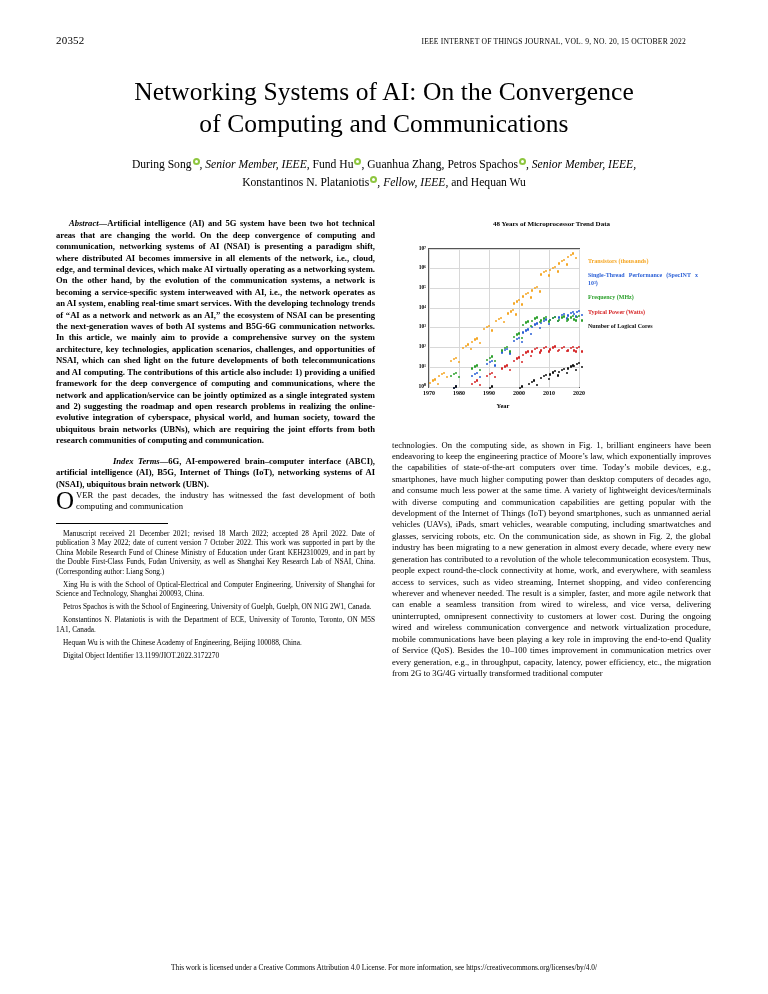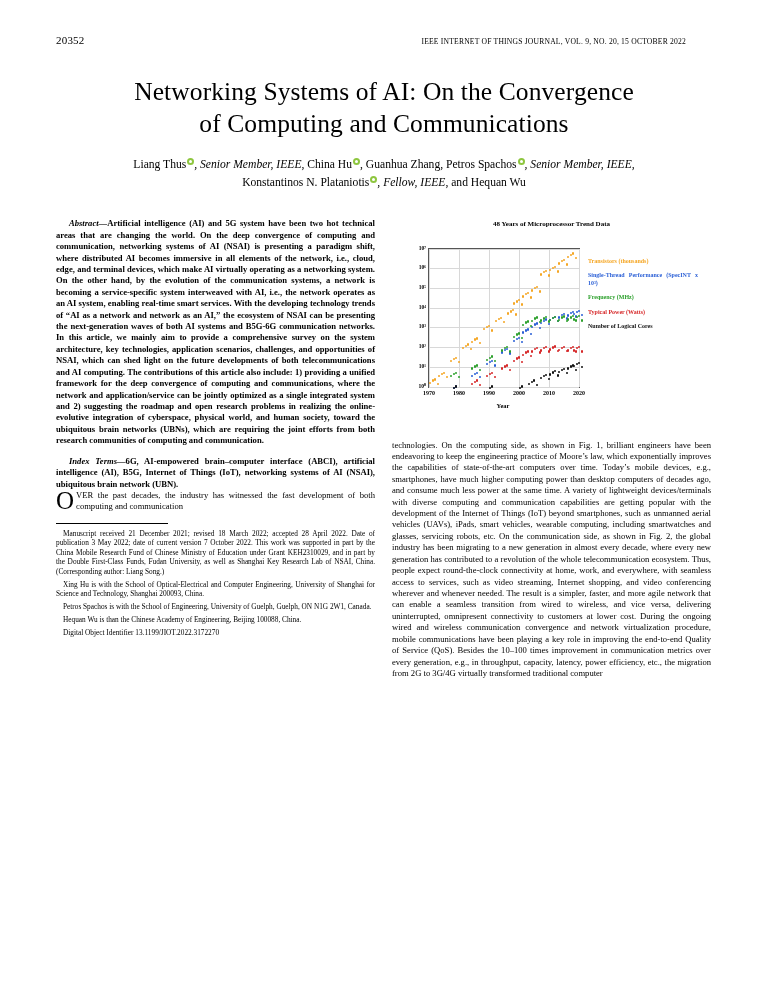--- a/index.html
+++ b/index.html
@@ -85,21 +85,21 @@
     font-weight: bold;
     text-align: justify;
     text-indent: 13px;
   }
   .abstract .lead { font-style: italic; font-weight: bold; }
   .indexterms {
     font-weight: bold;
     text-indent: 13px;
     margin-top: 9px !important;
   }
-  .indexterms .lead { font-style: italic; font-weight: bold; }
+  .indexterms .lead { font-style: italic; font-weight: bold; margin-left: 44px; }
   .sec-head {
     text-align: center;
     font-size: 9px;
     font-variant: small-caps;
     margin: 13px 0 5px 0;
     letter-spacing: 0.3px;
   }
   .body-p {
     text-indent: 13px;
   }
@@ -220,42 +220,43 @@
     <span class="folio">20352</span>
     <span class="journal">IEEE INTERNET OF THINGS JOURNAL, VOL. 9, NO. 20, 15 OCTOBER 2022</span>
   </div>
 
   <h1 class="title">
     <span>Networking Systems of AI: On the Convergence</span><br>
     <span>of Computing and Communications</span>
   </h1>
 
   <div class="authors">
-    <span>Liang Thus</span><span class="orcid"></span><span class="it">, Senior Member, IEEE</span><span>, China Hu</span><span class="orcid"></span><span>, Guanhua Zhang, Petros Spachos</span><span class="orcid"></span><span class="it">, Senior Member, IEEE,</span><br>
+    <span>During Song</span><span class="orcid"></span><span class="it">, Senior Member, IEEE</span><span>, Fund Hu</span><span class="orcid"></span><span>, Guanhua Zhang, Petros Spachos</span><span class="orcid"></span><span class="it">, Senior Member, IEEE,</span><br>
     <span>Konstantinos N. Plataniotis</span><span class="orcid"></span><span class="it">, Fellow, IEEE</span><span>, and Hequan Wu</span>
   </div>
 
   <div class="columns">
 
     <div class="col">
 
       <p class="abstract"><span class="lead">Abstract</span><span>—Artificial intelligence (AI) and 5G system have been two hot technical areas that are changing the world. On the deep convergence of computing and communication, networking systems of AI (NSAI) is presenting a paradigm shift, where distributed AI becomes immersive in all elements of the network, i.e., cloud, edge, and terminal devices, which make AI virtually operating as a networking system. On the other hand, by the evolution of the communication systems, a network is becoming a service-specific system interweaved with AI, i.e., the network operates as an AI system, enabling real-time smart services. With the developing technology trends of “AI as a network and network as an AI,” the ecosystem of NSAI can be presenting the next-generation waves of both AI systems and B5G-6G communication networks. In this article, we mainly aim to provide a comprehensive survey on the system architecture, key technologies, application scenarios, challenges, and opportunities of NSAI, which can shed light on the future developments of both telecommunications and AI computing. The contributions of this article also include: 1) providing a unified framework for the deep convergence of computing and communications, where the network and application/service can be jointly optimized as a single integrated system and 2) suggesting the roadmap and open research problems in realizing the online-evolutive integration of cyberspace, physical world, and human society, toward the ubiquitous brain networks (UBNs), which are requiring the joint efforts from both research communities of computing and communication.</span></p>
 
       <p class="indexterms"><span class="lead">Index Terms</span><span>—6G, AI-empowered brain–computer interface (ABCI), artificial intelligence (AI), B5G, Internet of Things (IoT), networking systems of AI (NSAI), ubiquitous brain network (UBN).</span></p>
 
 
       <p class="body-p dropcap-p"><span class="dropcap">O</span><span>VER the past decades, the industry has witnessed the fast development of both computing and communication</span></p>
 
       <div class="rule"></div>
 
       <div class="footnotes">
         <p>Manuscript received 21 December 2021; revised 18 March 2022; accepted 28 April 2022. Date of publication 3 May 2022; date of current version 7 October 2022. This work was supported in part by the China Mobile Research Fund of Chinese Ministry of Education under Grant KEH2310029, and in part by the Double First-Class Funds, Fudan University, as well as Shanghai Key Research Lab of NSAI, China. (Corresponding author: Liang Song.)</p>
         <p>Xing Hu is with the School of Optical-Electrical and Computer Engineering, University of Shanghai for Science and Technology, Shanghai 200093, China.</p>
         <p>Petros Spachos is with the School of Engineering, University of Guelph, Guelph, ON N1G 2W1, Canada.</p>
-        <p>Hequan Wu is than the Chinese Academy of Engineering, Beijing 100088, China.</p>
+        <p>Konstantinos N. Plataniotis is with the Department of ECE, University of Toronto, Toronto, ON M5S 1A1, Canada.</p>
+        <p>Hequan Wu is with the Chinese Academy of Engineering, Beijing 100088, China.</p>
         <p>Digital Object Identifier 13.1199/JIOT.2022.3172270</p>
       </div>
     </div>
 
     <div class="col">
 
       <div class="figure">
         <div class="fig-title">48 Years of Microprocessor Trend Data</div>
         <div class="fig-box">
           <div class="plot-area" id="plot">
@@ -524,13 +525,14 @@
               <div style="color: rgb(214, 39, 40);">Typical Power (Watts)</div>
               <div style="color: rgb(17, 17, 17);">Number of Logical Cores</div>
             </div>
         </div>
       </div>
 
       <p class="body-p" style="text-indent:0;margin-top:8px;">technologies. On the computing side, as shown in Fig. 1, brilliant engineers have been endeavoring to keep the engineering practice of Moore’s law, which exponentially improves the capabilities of state-of-the-art computers over time. Today’s mobile devices, e.g., smartphones, have much higher computing power than desktop computers of decades ago, and consume much less power at the same time. A variety of lightweight devices/terminals with diverse computing and communication capabilities are getting popular with the development of the Internet of Things (IoT) beyond smartphones, such as unmanned aerial vehicles (UAVs), iPads, smart vehicles, wearable computing, including smartwatches and glasses, servicing robots, etc. On the communication side, as shown in Fig. 2, the global industry has been migrating to a new generation in almost every decade, where every new generation has contributed to a revolution of the whole telecommunication ecosystem. Thus, people expect round-the-clock connectivity at home, work, and everywhere, with seamless access to services, such as video streaming, Internet shopping, and video conferencing wherever and whenever needed. The result is a simpler, faster, and more agile network that can enable a seamless transition from wired to wireless, and vice versa, delivering uninterrupted, omnipresent connectivity to customers at lower cost. During the ongoing wired and wireless communication convergence and network virtualization procedure, mobile communications have been playing a key role in improving the end-to-end Quality of Service (QoS). Besides the 10–100 times improvement in communication metrics over every generation, e.g., in throughput, capacity, latency, power efficiency, etc., the migration from 2G to 3G/4G virtually transformed traditional computer</p>
     </div>
   </div>
 
+  <div class="license">This work is licensed under a Creative Commons Attribution 4.0 License. For more information, see https://creativecommons.org/licenses/by/4.0/</div>
 </div>
 
 </body></html>

